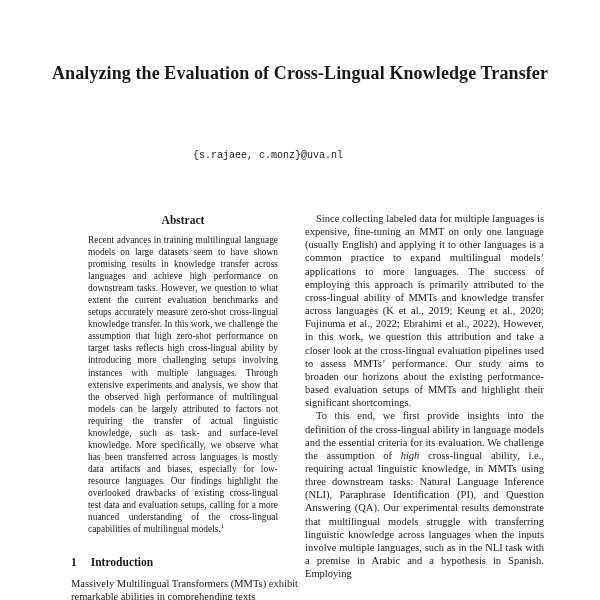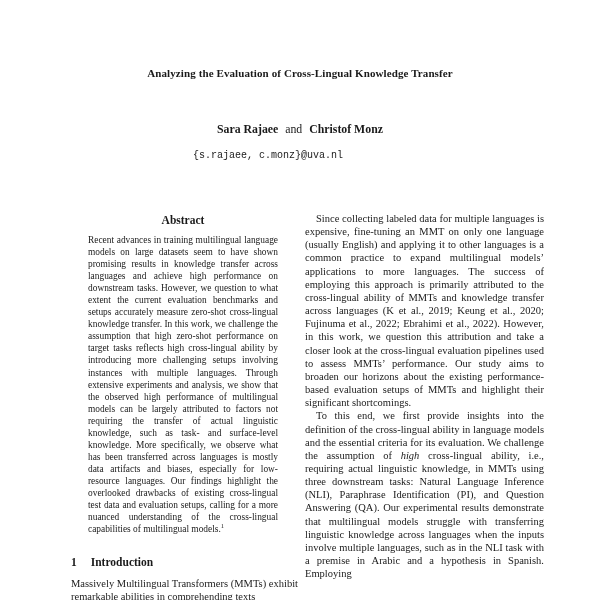--- a/index.html
+++ b/index.html
@@ -16,21 +16,21 @@
     position: absolute;
     inset: 0;
   }
   .title {
     position: absolute;
     top: 64px;
     left: 0;
     width: 600px;
     text-align: center;
     font-weight: bold;
-    font-size: 11px;
+    font-size: 18px;
     line-height: 18.5px;
     letter-spacing: 0.1px;
   }
   .authors-line {
     position: absolute;
     top: 122px;
     left: 0;
     width: 600px;
     text-align: center;
     font-size: 11.8px;
@@ -113,25 +113,20 @@
 </style>
 </head>
 <body>
 
 <div class="page">
 
   <div class="title">
     <div>Analyzing the Evaluation of Cross-Lingual Knowledge Transfer</div>
   </div>
 
-  <div class="authors-line">
-    <span class="author-name">Sara Rajaee</span>
-    <span class="author-conj">and</span>
-    <span class="author-name">Christof Monz</span>
-  </div>
 
 
   <div class="email">{s.rajaee, c.monz}@uva.nl</div>
 
   <div class="abstract-heading">Abstract</div>
 
   <p class="abstract-body"><span>Recent advances in training multilingual language models on large datasets seem to have shown promising results in knowledge transfer across languages and achieve high performance on downstream tasks. However, we question to what extent the current evaluation benchmarks and setups accurately measure zero-shot cross-lingual knowledge transfer. In this work, we challenge the assumption that high zero-shot performance on target tasks reflects high cross-lingual ability by introducing more challenging setups involving instances with multiple languages. Through extensive experiments and analysis, we show that the observed high performance of multilingual models can be largely attributed to factors not requiring the transfer of actual linguistic knowledge, such as task- and surface-level knowledge. More specifically, we observe what has been transferred across languages is mostly data artifacts and biases, especially for low-resource languages. Our findings highlight the overlooked drawbacks of existing cross-lingual test data and evaluation setups, calling for a more nuanced understanding of the cross-lingual capabilities of multilingual models.</span><sup>1</sup></p>
 
   <div class="section-heading">
     <span class="section-number">1</span><span>Introduction</span>

